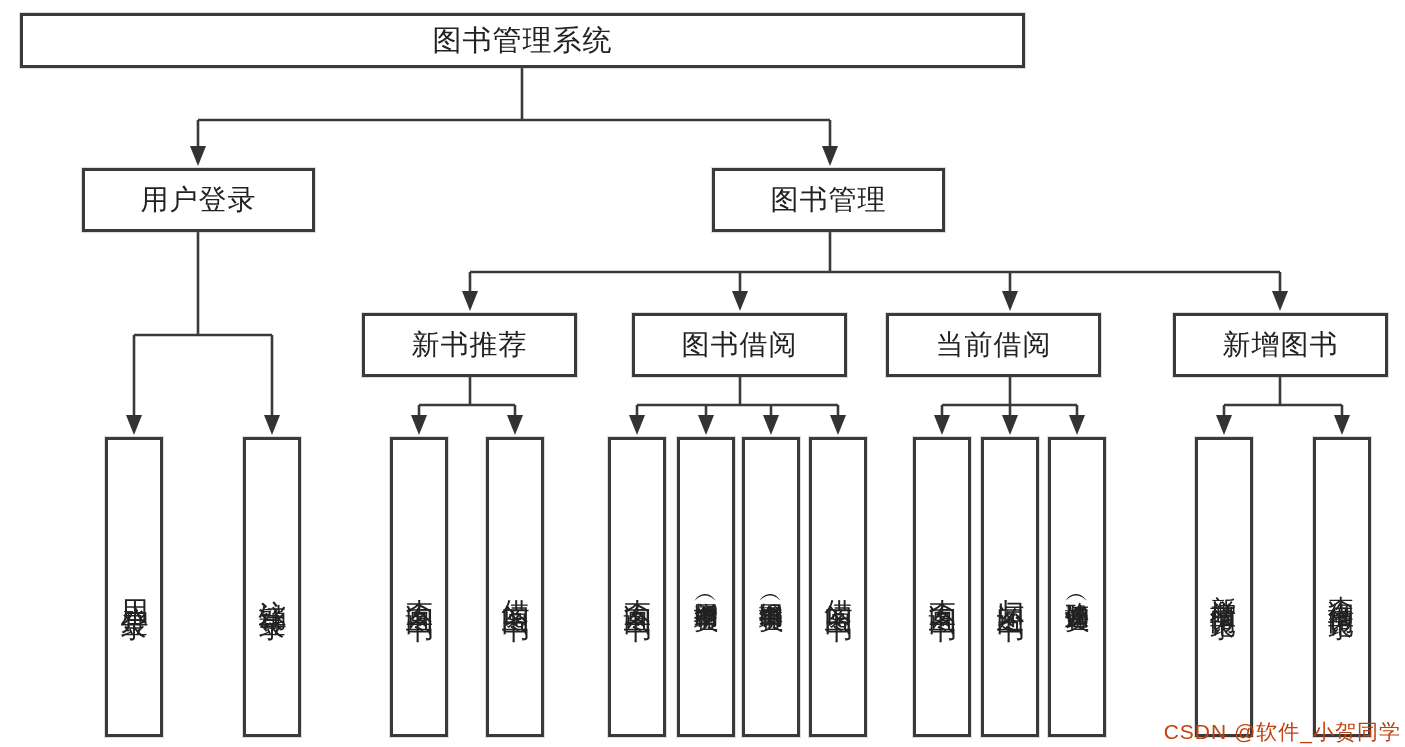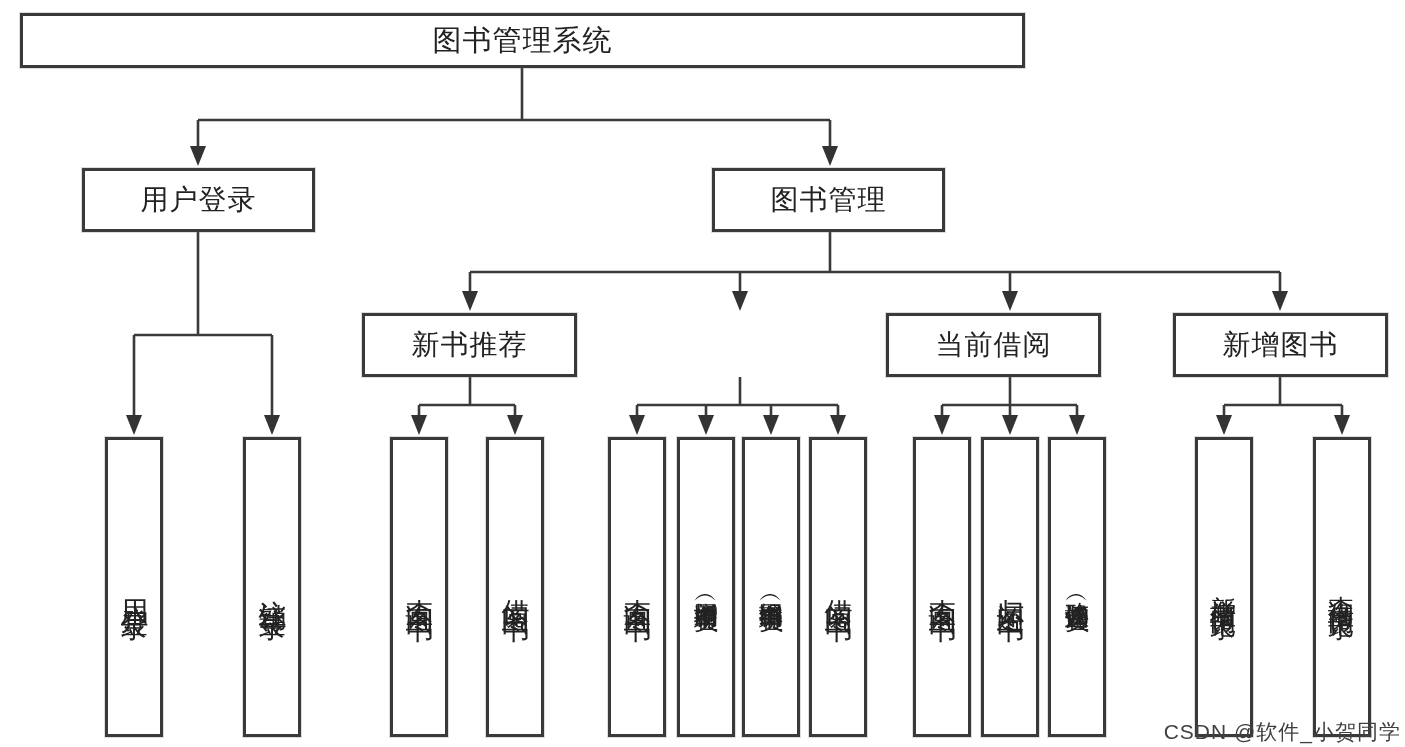--- a/index.html
+++ b/index.html
@@ -58,21 +58,21 @@
     white-space: nowrap;
   }
   .v4  { font-size: 28px; letter-spacing: 5px; }
   .v6  { font-size: 26px; letter-spacing: 4px; }
   .v10 { font-size: 24px; letter-spacing: 1px; }
   .watermark {
     position: absolute;
     right: 4px;
     top: 718px;
     font-size: 21px;
-    color: #404040;
+    color: #c2410c;
     letter-spacing: 1px;
     z-index: 2;
     white-space: nowrap;
   }
 </style>
 </head>
 <body>
 
 <div class="canvas">
 
@@ -115,20 +115,21 @@
       <polygon points="1342,435 1334,415 1350,415"></polygon>
     </g>
   </svg>
 
   <div class="box root-box h-label">图书管理系统</div>
 
   <div class="box group-box h-label" style="left:82px;">用户登录</div>
   <div class="box group-box h-label" style="left:712px;">图书管理</div>
 
   <div class="box sub-box h-label" style="left:362px;">新书推荐</div>
+  <div class="box sub-box h-label" style="left:632px;">图书借阅</div>
   <div class="box sub-box h-label" style="left:886px;">当前借阅</div>
   <div class="box sub-box h-label" style="left:1173px;">新增图书</div>
 
   <div class="box leaf v4" style="left:105px;">用户登录</div>
   <div class="box leaf v4" style="left:243px;">注销登录</div>
 
   <div class="box leaf v4" style="left:390px;">查询图书</div>
   <div class="box leaf v4" style="left:486px;">借阅图书</div>
 
   <div class="box leaf v4" style="left:608px;">查询图书</div>

